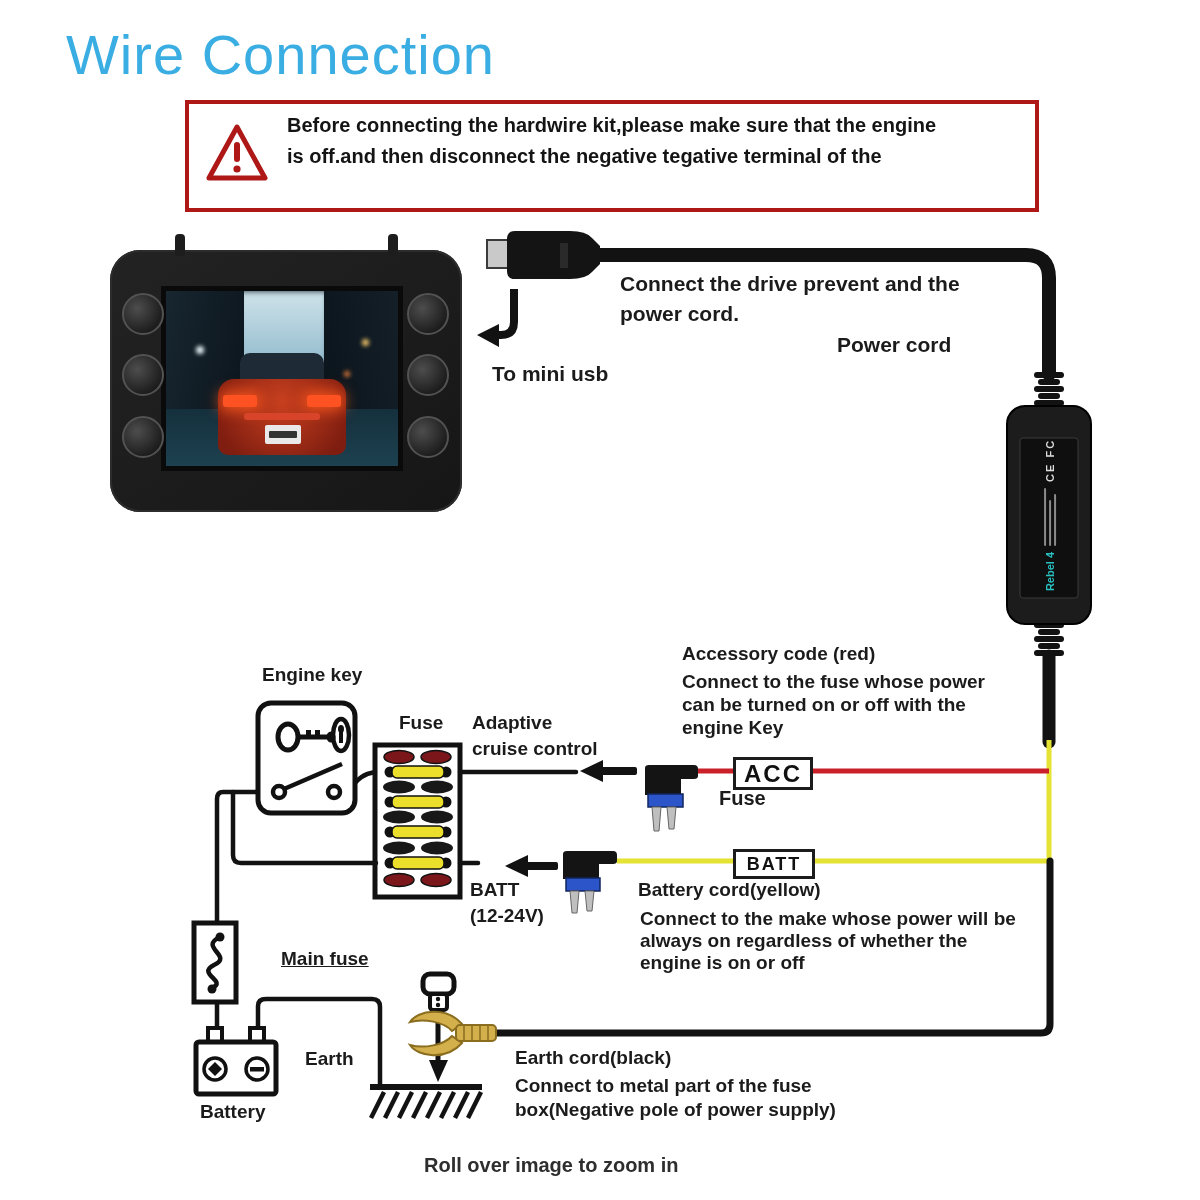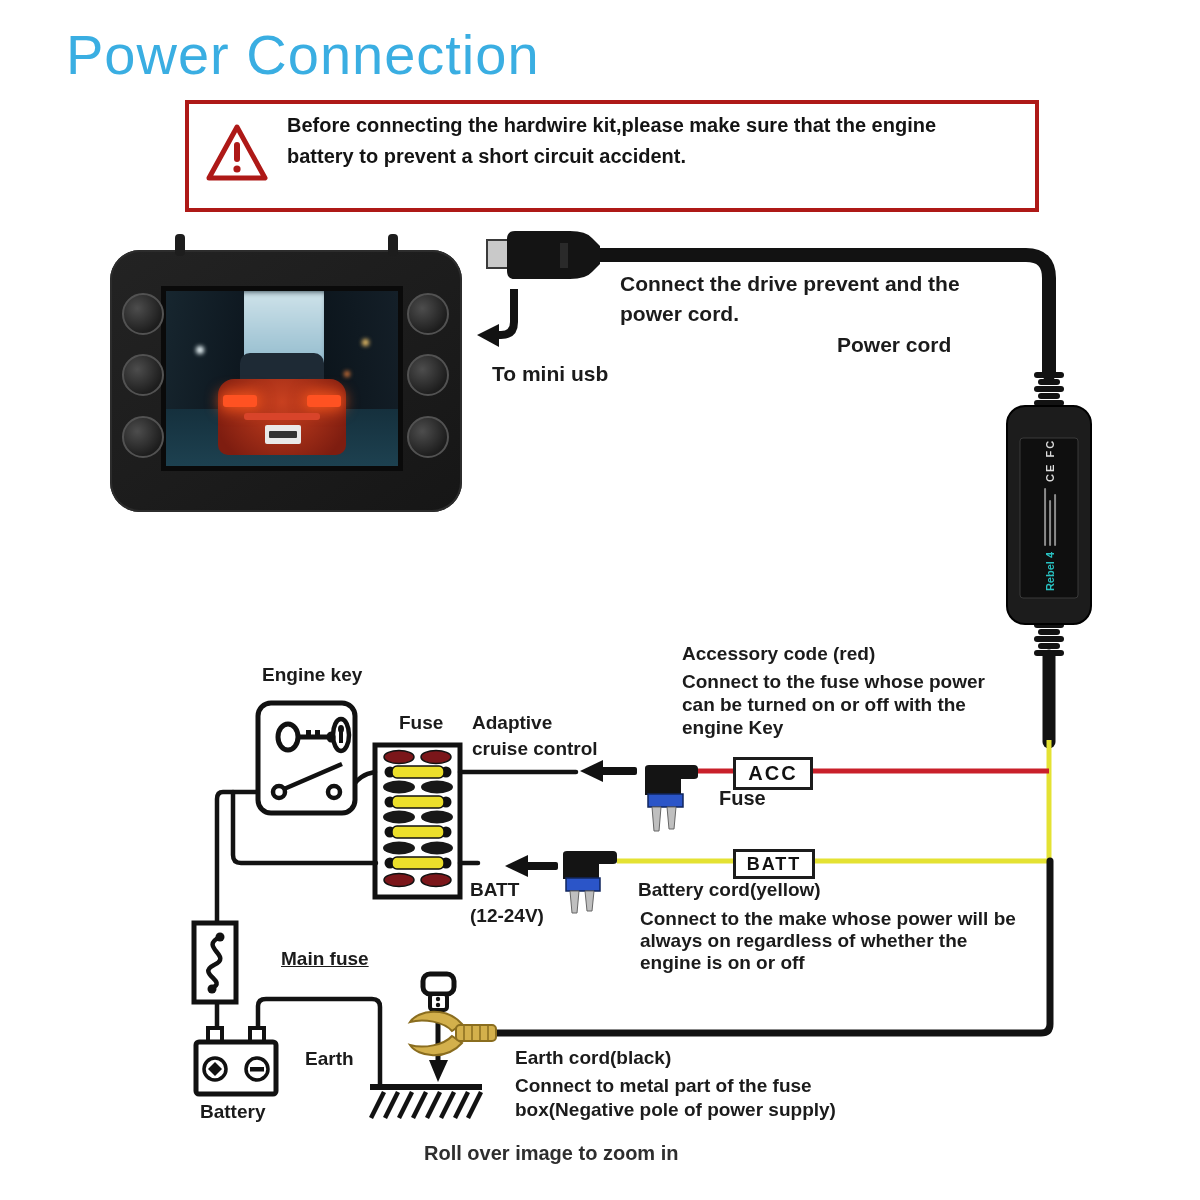--- a/index.html
+++ b/index.html
@@ -31,23 +31,23 @@
   .modlabel-inner{transform:rotate(-90deg);width:190px;height:56px;display:flex;align-items:center;gap:6px;}
   .mod-brand{color:#29c2c2;font-size:11px;font-weight:700;white-space:nowrap;}
   .mod-lines{display:flex;flex-direction:column;gap:3px;}
   .mod-lines i{display:block;width:58px;height:2px;background:#8b8b8b;border-radius:1px;}
   .mod-lines i:nth-child(2){width:46px;}
   .mod-lines i:nth-child(3){width:52px;}
   .mod-marks{color:#dcdcdc;font-size:11px;font-weight:700;letter-spacing:2px;white-space:nowrap;}
   
   .tagbox{position:absolute;z-index:3;background:#fff;border:3px solid #1c1c1c;display:flex;align-items:center;justify-content:center;
           font-weight:700;letter-spacing:2px;color:#111;}
-  .tag-acc{left:733px;top:757px;width:74px;height:27px;font-size:20px;}
+  .tag-acc{left:733px;top:757px;width:74px;height:27px;font-size:24px;}
   .tag-batt{left:733px;top:849px;width:76px;height:24px;font-size:18px;}
-  .roll{font-size:20px;color:#2e2e2e;}
+  .roll{font-size:20px;color:#2e2e2e;margin-top:12px;}
 </style>
 </head>
 <body>
 
 <svg class="wires" width="1200" height="1200" viewBox="0 0 1200 1200">
 
   <g>
     <path d="M598,255 H1026 Q1049,255 1049,278 V374" fill="none" stroke="#121212" stroke-width="14" stroke-linecap="round"></path>
 
     <g fill="#121212">
@@ -230,31 +230,31 @@
   <g fill="#121212">
     <rect x="600" y="767" width="37" height="8" rx="2"></rect>
     <polygon points="603,760 603,782 580,771"></polygon>
   </g>
   <g fill="#121212">
     <rect x="524" y="862" width="34" height="8" rx="2"></rect>
     <polygon points="528,855 528,877 505,866"></polygon>
   </g>
 </svg>
 
-<div class="abs title">Power Connection</div>
+<div class="abs title">Wire Connection</div>
 
 <div class="abs warnbox"></div>
 <svg class="abs warn-tri" width="64" height="66" viewBox="0 0 64 66">
   <polygon points="32,7 60,58 4,58" fill="none" stroke="#ae1917" stroke-width="5" stroke-linejoin="round"></polygon>
   <rect x="29" y="22" width="6" height="20" rx="3" fill="#ae1917"></rect>
   <circle cx="32" cy="49" r="3.6" fill="#ae1917"></circle>
 </svg>
 <div class="abs warn-text">
   <div>Before connecting the hardwire kit,please make sure that the engine</div>
-  <div>battery to prevent a short circuit accident.</div>
+  <div>is off.and then disconnect the negative tegative terminal of the</div>
 </div>
 
 <div class="abs cam">
   <div class="cam-nub" style="left:65px;"></div>
   <div class="cam-nub" style="left:278px;"></div>
   <div class="cam-btn" style="left:12px;top:43px;"></div>
   <div class="cam-btn" style="left:12px;top:104px;"></div>
   <div class="cam-btn" style="left:12px;top:166px;"></div>
   <div class="cam-btn" style="left:297px;top:43px;"></div>
   <div class="cam-btn" style="left:297px;top:104px;"></div>

